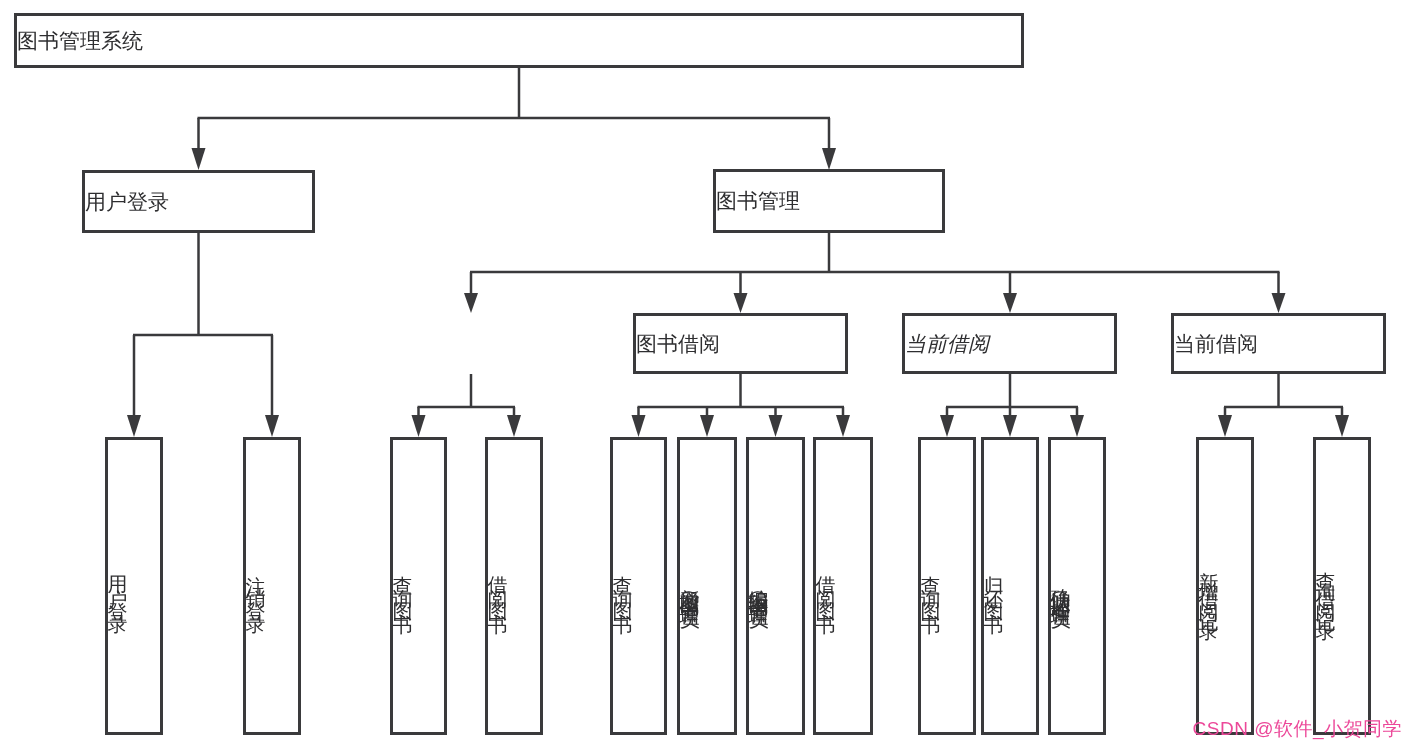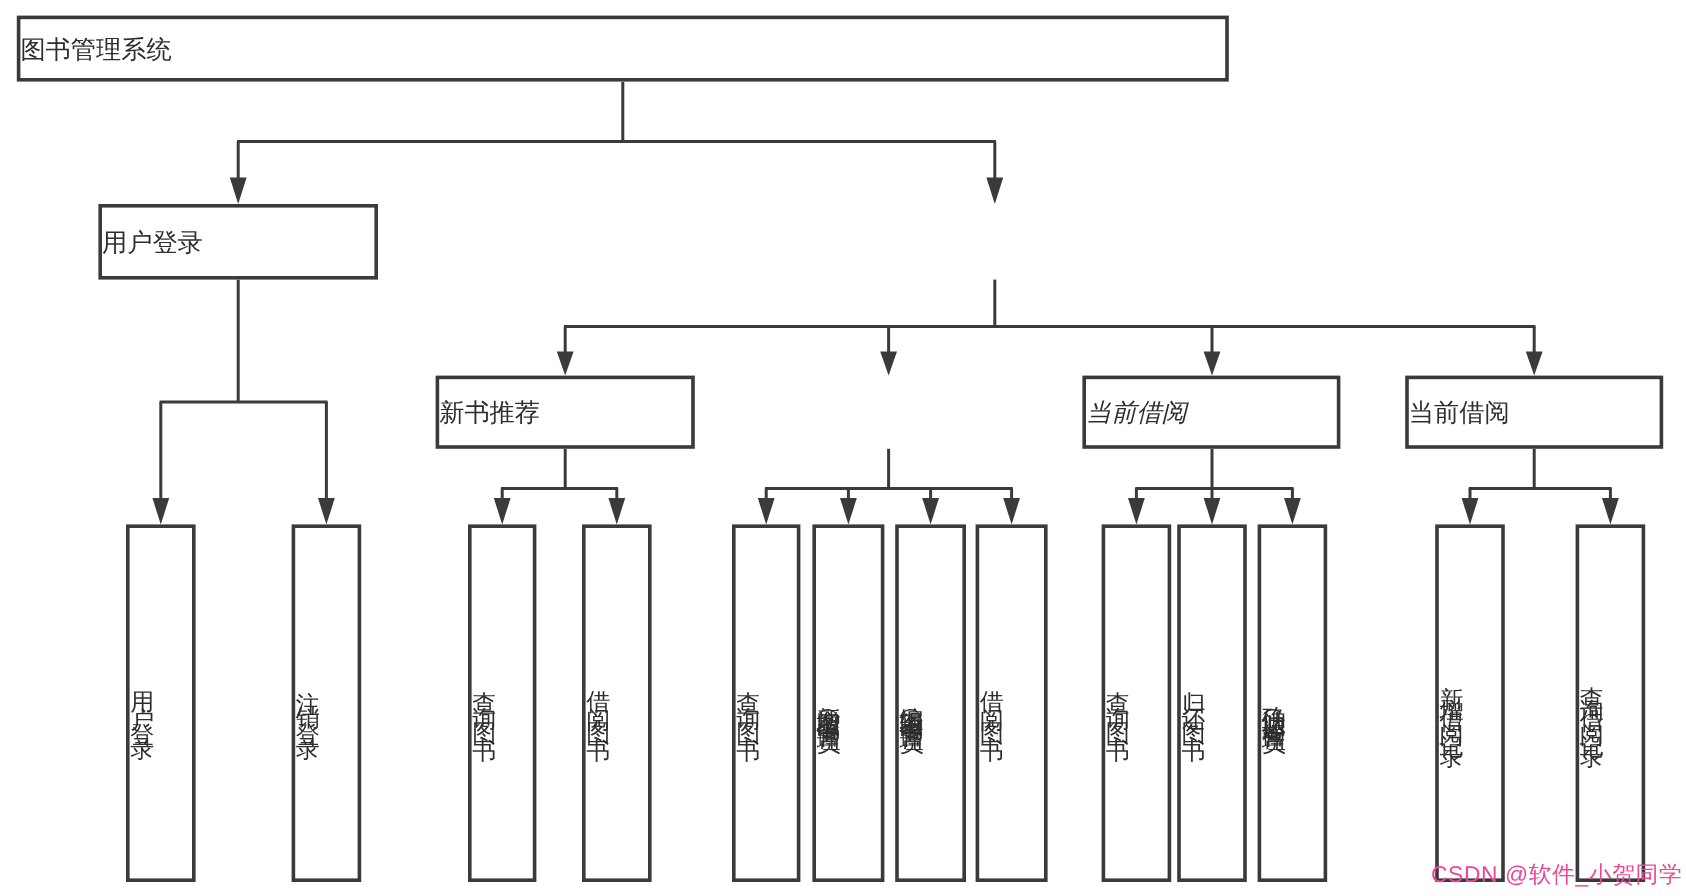--- a/index.html
+++ b/index.html
@@ -137,23 +137,26 @@
     </g>
   </svg>
 
   <div class="node root" style="left:14px; top:13px; width:1010px; height:55px;">
     <span>图书管理系统</span>
   </div>
 
   <div class="node branch" style="left:82px; top:170px; width:233px; height:63px;">
     <span>用户登录</span>
   </div>
-
-  <div class="node branch" style="left:363px; top:313px; width:216px; height:61px;">
-    <span>新书推荐</span>
+  <div class="node branch" style="left:713px; top:169px; width:232px; height:64px;">
+    <span>图书管理</span>
+  </div>
+
+  <div class="node branch" style="left:633px; top:313px; width:215px; height:61px;">
+    <span>图书借阅</span>
   </div>
   <div class="node branch" style="left:902px; top:313px; width:215px; height:61px;font-style:italic;">
     <span>当前借阅</span>
   </div>
   <div class="node branch" style="left:1171px; top:313px; width:215px; height:61px;">
     <span>当前借阅</span>
   </div>
 
   <div class="node leaf" style="left:105px; top:437px; width:58px; height:298px;">
     <span class="vtext sp-wide">用户登录</span>

